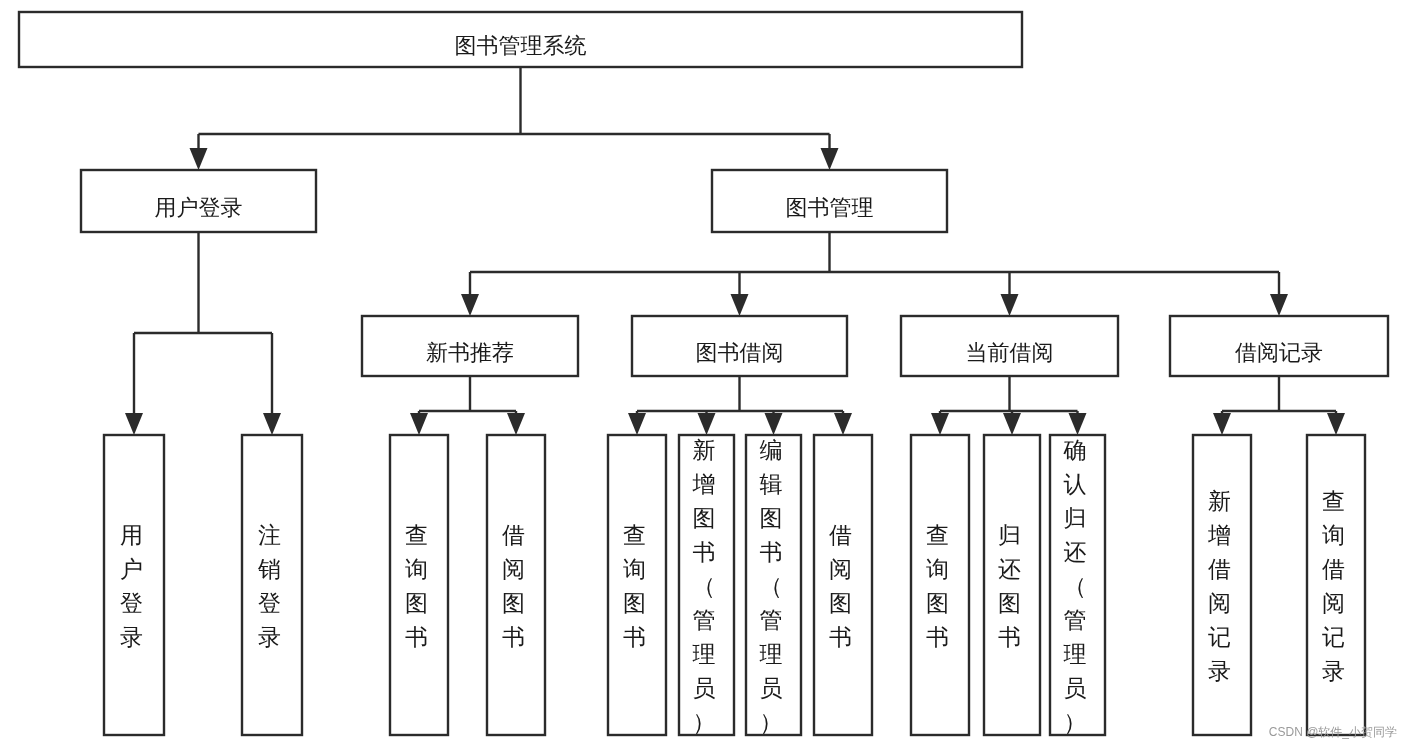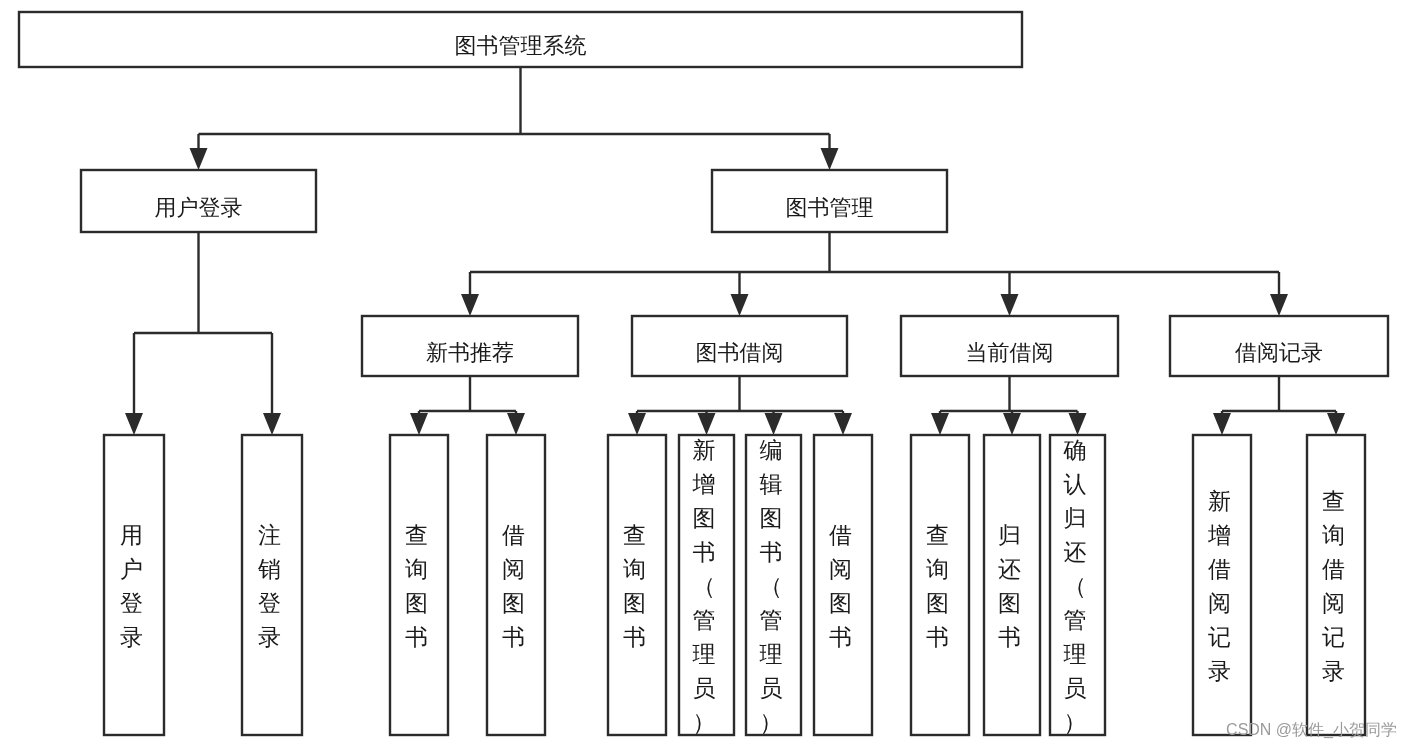--- a/index.html
+++ b/index.html
@@ -60,21 +60,21 @@
     text-anchor: middle;
     writing-mode: vertical-rl;
     glyph-orientation-vertical: 0;
     letter-spacing: 5px;
   }
   .watermark {
     position: absolute;
     right: 8px;
     bottom: 6px;
     font-family: "Liberation Sans", "DejaVu Sans", sans-serif;
-    font-size: 16px;
+    font-size: 12px;
     color: #9a9a9a;
     white-space: nowrap;
     pointer-events: none;
     user-select: none;
   }
 </style>
 </head>
 <body>
 
 <div id="diagram-root">

